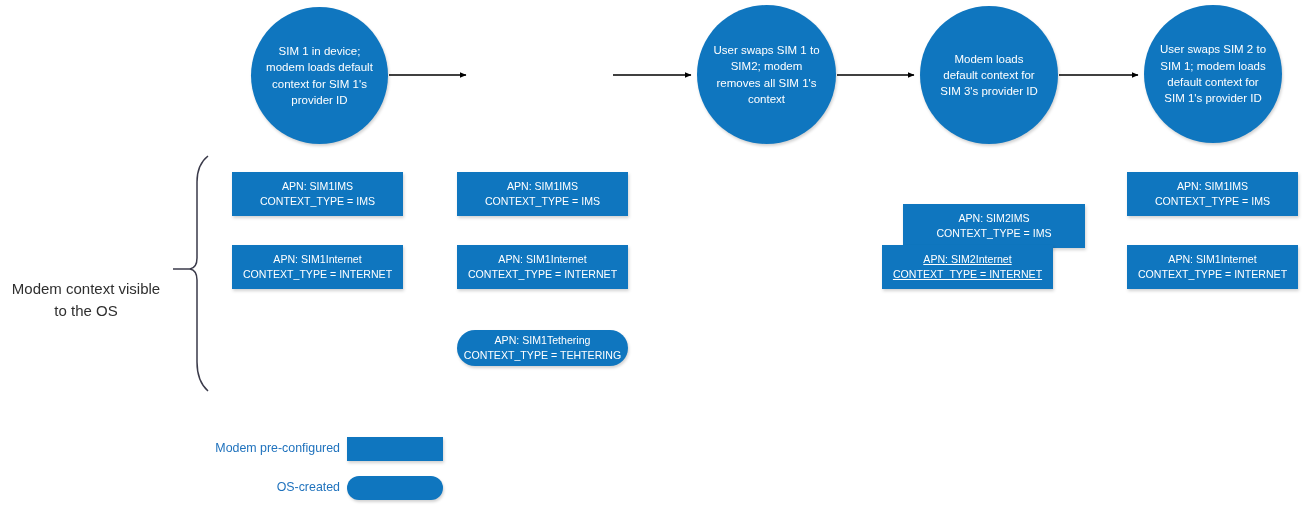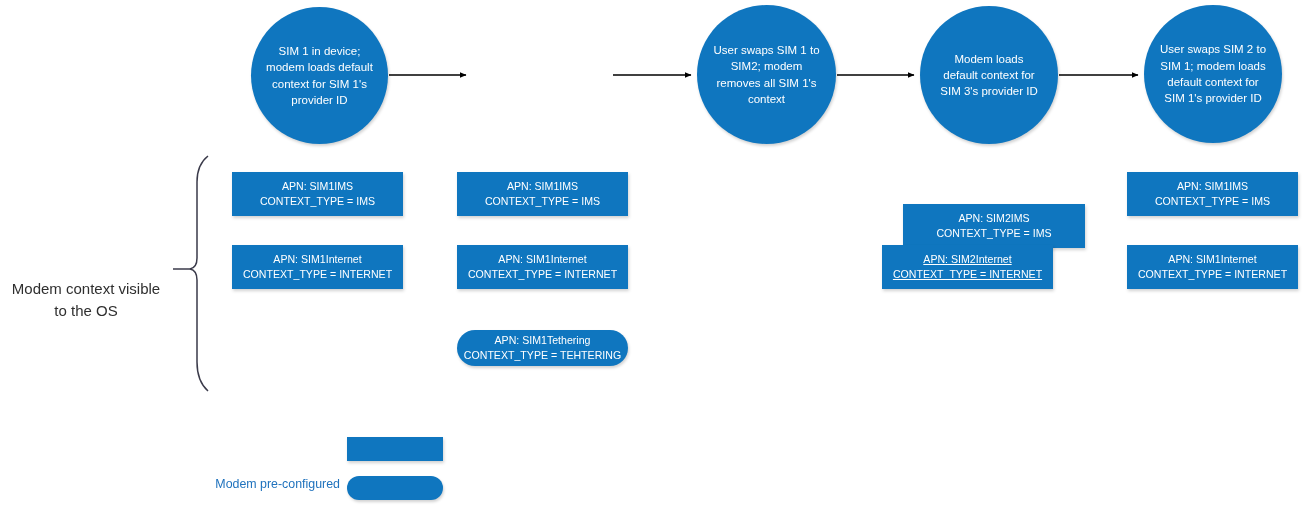--- a/index.html
+++ b/index.html
@@ -69,21 +69,20 @@
     text-align: center;
     line-height: 1.45;
     white-space: pre-line;
   }
   .legend-label {
     position: absolute;
     font-size: 12.4px;
     color: #1f72bd;
     text-align: right;
     white-space: nowrap;
-    margin-top: 36px;
   }
   .legend-swatch {
     position: absolute;
     background: #0f76bf;
     box-shadow: 1px 2px 3px rgba(0,0,0,0.18);
   }
   .legend-swatch.rounded {
     border-radius: 14px;
   }
   svg.overlay {

